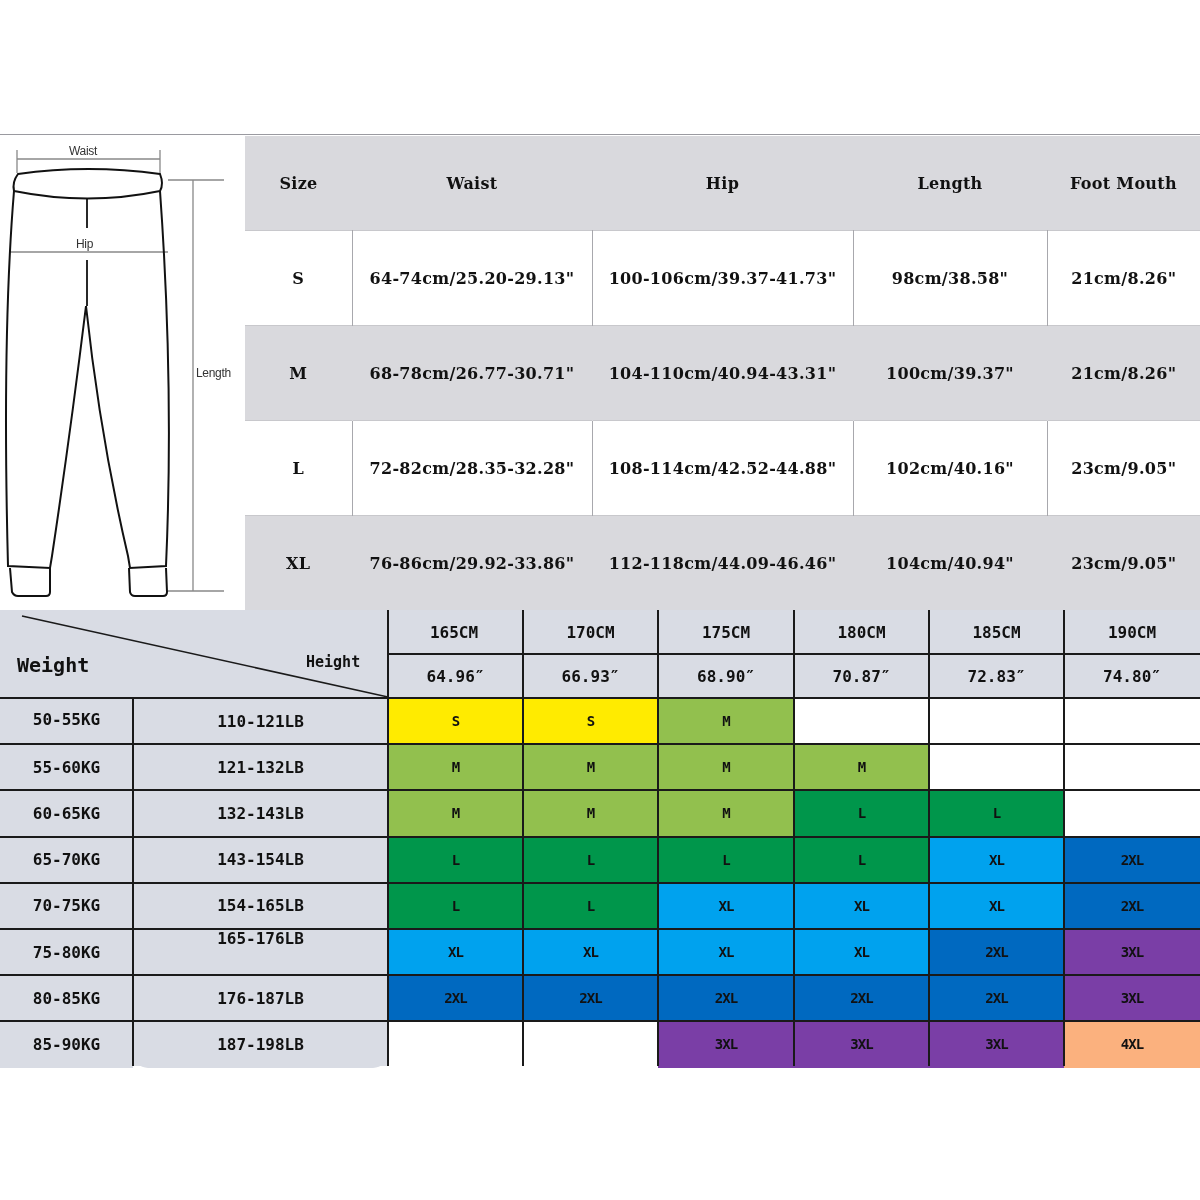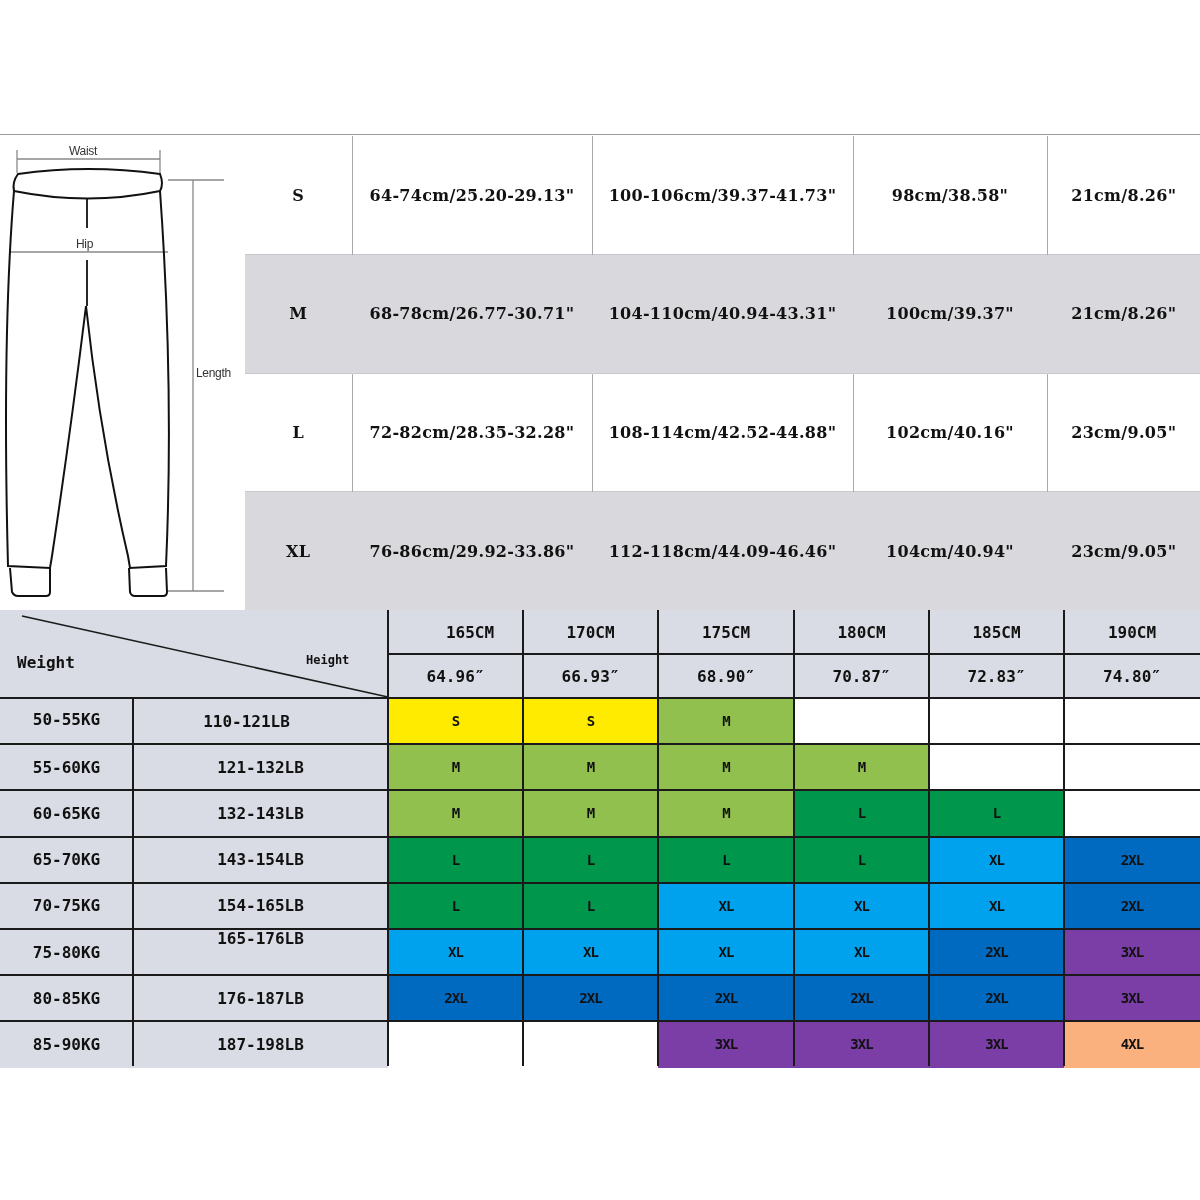--- a/index.html
+++ b/index.html
@@ -37,22 +37,22 @@
   #size-table tr { border-bottom: 1px solid #c8c8cc; }
 
   
   #lower {
     position: absolute; left: 0; top: 610px; width: 1200px; height: 456px;
     background: #d9dce4;
   }
   .mono { font-family: "DejaVu Sans Mono", monospace; font-weight: bold; }
   #corner { position: absolute; left: 0; top: 0; width: 388px; height: 88px; }
   #corner svg { position: absolute; left: 0; top: 0; }
-  #corner .w { position: absolute; left: 17px; top: 43px; font-size: 16px; }
-  #corner .h { position: absolute; left: 306px; top: 43px; font-size: 12px; }
+  #corner .w { position: absolute; left: 17px; top: 43px; font-size: 20px; }
+  #corner .h { position: absolute; left: 306px; top: 43px; font-size: 15px; }
 
   .hcell {
     position: absolute; height: 44px; display: flex; align-items: center; justify-content: center;
     font-size: 16px; background: #d9dce4;
   }
   .vline { position: absolute; width: 2px; background: #1a1a1a; }
   .hline { position: absolute; height: 2px; background: #1a1a1a; }
 
   .wcell {
     position: absolute; display: flex; align-items: center; justify-content: center;
@@ -98,20 +98,27 @@
 
   <table id="size-table">
     <colgroup>
       <col style="width:107px">
         <col style="width:240px">
         <col style="width:261px">
         <col style="width:194px">
         <col style="width:153px">
     </colgroup>
     <tbody>
+        <tr class="hdr">
+      <th>Size</th>
+      <th>Waist</th>
+      <th>Hip</th>
+      <th>Length</th>
+      <th>Foot Mouth</th>
+    </tr>
     <tr class="white">
       <td>S</td>
       <td>64-74cm/25.20-29.13"</td>
       <td>100-106cm/39.37-41.73"</td>
       <td>98cm/38.58"</td>
       <td>21cm/8.26"</td>
     </tr>
     <tr class="grey">
       <td>M</td>
       <td>68-78cm/26.77-30.71"</td>
@@ -139,34 +146,34 @@
 
 <div id="lower">
   <div id="corner">
     <svg width="388" height="88">
       <line x1="22" y1="6" x2="388" y2="87" stroke="#1a1a1a" stroke-width="1.6"></line>
     </svg>
     <span class="w mono">Weight</span>
     <span class="h mono">Height</span>
   </div>
   <div id="fit-dynamic">
-      <div class="hcell mono" style="left:388px;top:0;width:132px;margin-left:16px;">165CM</div>
+      <div class="hcell mono" style="left:388px;top:0;width:132px;">165CM</div>
       <div class="hcell mono" style="left:388px;top:44px;width:135px;">64.96″</div>
       <div class="hcell mono" style="left:523px;top:0;width:135px;">170CM</div>
       <div class="hcell mono" style="left:523px;top:44px;width:135px;">66.93″</div>
       <div class="hcell mono" style="left:658px;top:0;width:136px;">175CM</div>
       <div class="hcell mono" style="left:658px;top:44px;width:136px;">68.90″</div>
       <div class="hcell mono" style="left:794px;top:0;width:135px;">180CM</div>
       <div class="hcell mono" style="left:794px;top:44px;width:135px;">70.87″</div>
       <div class="hcell mono" style="left:929px;top:0;width:135px;">185CM</div>
       <div class="hcell mono" style="left:929px;top:44px;width:135px;">72.83″</div>
       <div class="hcell mono" style="left:1064px;top:0;width:136px;">190CM</div>
       <div class="hcell mono" style="left:1064px;top:44px;width:136px;">74.80″</div>
       <div class="wcell mono" style="left:0;top:88px;width:133px;height:43px;">50-55KG</div>
-      <div class="wcell mono" style="left:119px;top:88px;width:255px;height:46.2px;border-radius:20px;">110-121LB</div>
+      <div class="wcell mono" style="left:133px;top:88px;width:255px;height:46.2px;border-radius:20px;">110-121LB</div>
       <div class="gcell" style="left:388px;top:88px;width:135px;height:46.2px;background:#ffeb00;">S</div>
       <div class="gcell" style="left:523px;top:88px;width:135px;height:46.2px;background:#ffeb00;">S</div>
       <div class="gcell" style="left:658px;top:88px;width:136px;height:46.2px;background:#92c04e;">M</div>
       <div class="gcell" style="left:794px;top:88px;width:135px;height:46.2px;background:#ffffff;"></div>
       <div class="gcell" style="left:929px;top:88px;width:135px;height:46.2px;background:#ffffff;"></div>
       <div class="gcell" style="left:1064px;top:88px;width:136px;height:46.2px;background:#ffffff;"></div>
       <div class="wcell mono" style="left:0;top:134.2px;width:133px;height:46.2px;">55-60KG</div>
       <div class="wcell mono" style="left:133px;top:134.2px;width:255px;height:46.2px;text-align:right;">121-132LB</div>
       <div class="gcell" style="left:388px;top:134.2px;width:135px;height:46.2px;background:#92c04e;">M</div>
       <div class="gcell" style="left:523px;top:134.2px;width:135px;height:46.2px;background:#92c04e;">M</div>
@@ -208,21 +215,21 @@
       <div class="gcell" style="left:1064px;top:319px;width:136px;height:46.2px;background:#7a3ea6;">3XL</div>
       <div class="wcell mono" style="left:0;top:365.20000000000005px;width:133px;height:46.2px;">80-85KG</div>
       <div class="wcell mono" style="left:133px;top:365.20000000000005px;width:255px;height:46.2px;">176-187LB</div>
       <div class="gcell" style="left:388px;top:365.20000000000005px;width:135px;height:46.2px;background:#0069c0;">2XL</div>
       <div class="gcell" style="left:523px;top:365.20000000000005px;width:135px;height:46.2px;background:#0069c0;">2XL</div>
       <div class="gcell" style="left:658px;top:365.20000000000005px;width:136px;height:46.2px;background:#0069c0;">2XL</div>
       <div class="gcell" style="left:794px;top:365.20000000000005px;width:135px;height:46.2px;background:#0069c0;">2XL</div>
       <div class="gcell" style="left:929px;top:365.20000000000005px;width:135px;height:46.2px;background:#0069c0;">2XL</div>
       <div class="gcell" style="left:1064px;top:365.20000000000005px;width:136px;height:46.2px;background:#7a3ea6;">3XL</div>
       <div class="wcell mono" style="left:0;top:411.40000000000003px;width:133px;height:46.2px;">85-90KG</div>
-      <div class="wcell mono" style="left:133px;top:411.40000000000003px;width:255px;height:46.2px;">187-198LB</div>
+      <div class="wcell mono" style="left:133px;top:411.40000000000003px;width:255px;height:46.2px;border-radius:15px;">187-198LB</div>
       <div class="gcell" style="left:388px;top:411.40000000000003px;width:135px;height:46.2px;background:#ffffff;"></div>
       <div class="gcell" style="left:523px;top:411.40000000000003px;width:135px;height:46.2px;background:#ffffff;"></div>
       <div class="gcell" style="left:658px;top:411.40000000000003px;width:136px;height:46.2px;background:#7a3ea6;">3XL</div>
       <div class="gcell" style="left:794px;top:411.40000000000003px;width:135px;height:46.2px;background:#7a3ea6;">3XL</div>
       <div class="gcell" style="left:929px;top:411.40000000000003px;width:135px;height:46.2px;background:#7a3ea6;">3XL</div>
       <div class="gcell" style="left:1064px;top:411.40000000000003px;width:136px;height:46.2px;background:#fbb17e;">4XL</div>
       <div class="vline" style="left:387px;top:0;height:456px;"></div>
       <div class="vline" style="left:522px;top:0;height:456px;"></div>
       <div class="vline" style="left:657px;top:0;height:456px;"></div>
       <div class="vline" style="left:793px;top:0;height:456px;"></div>

